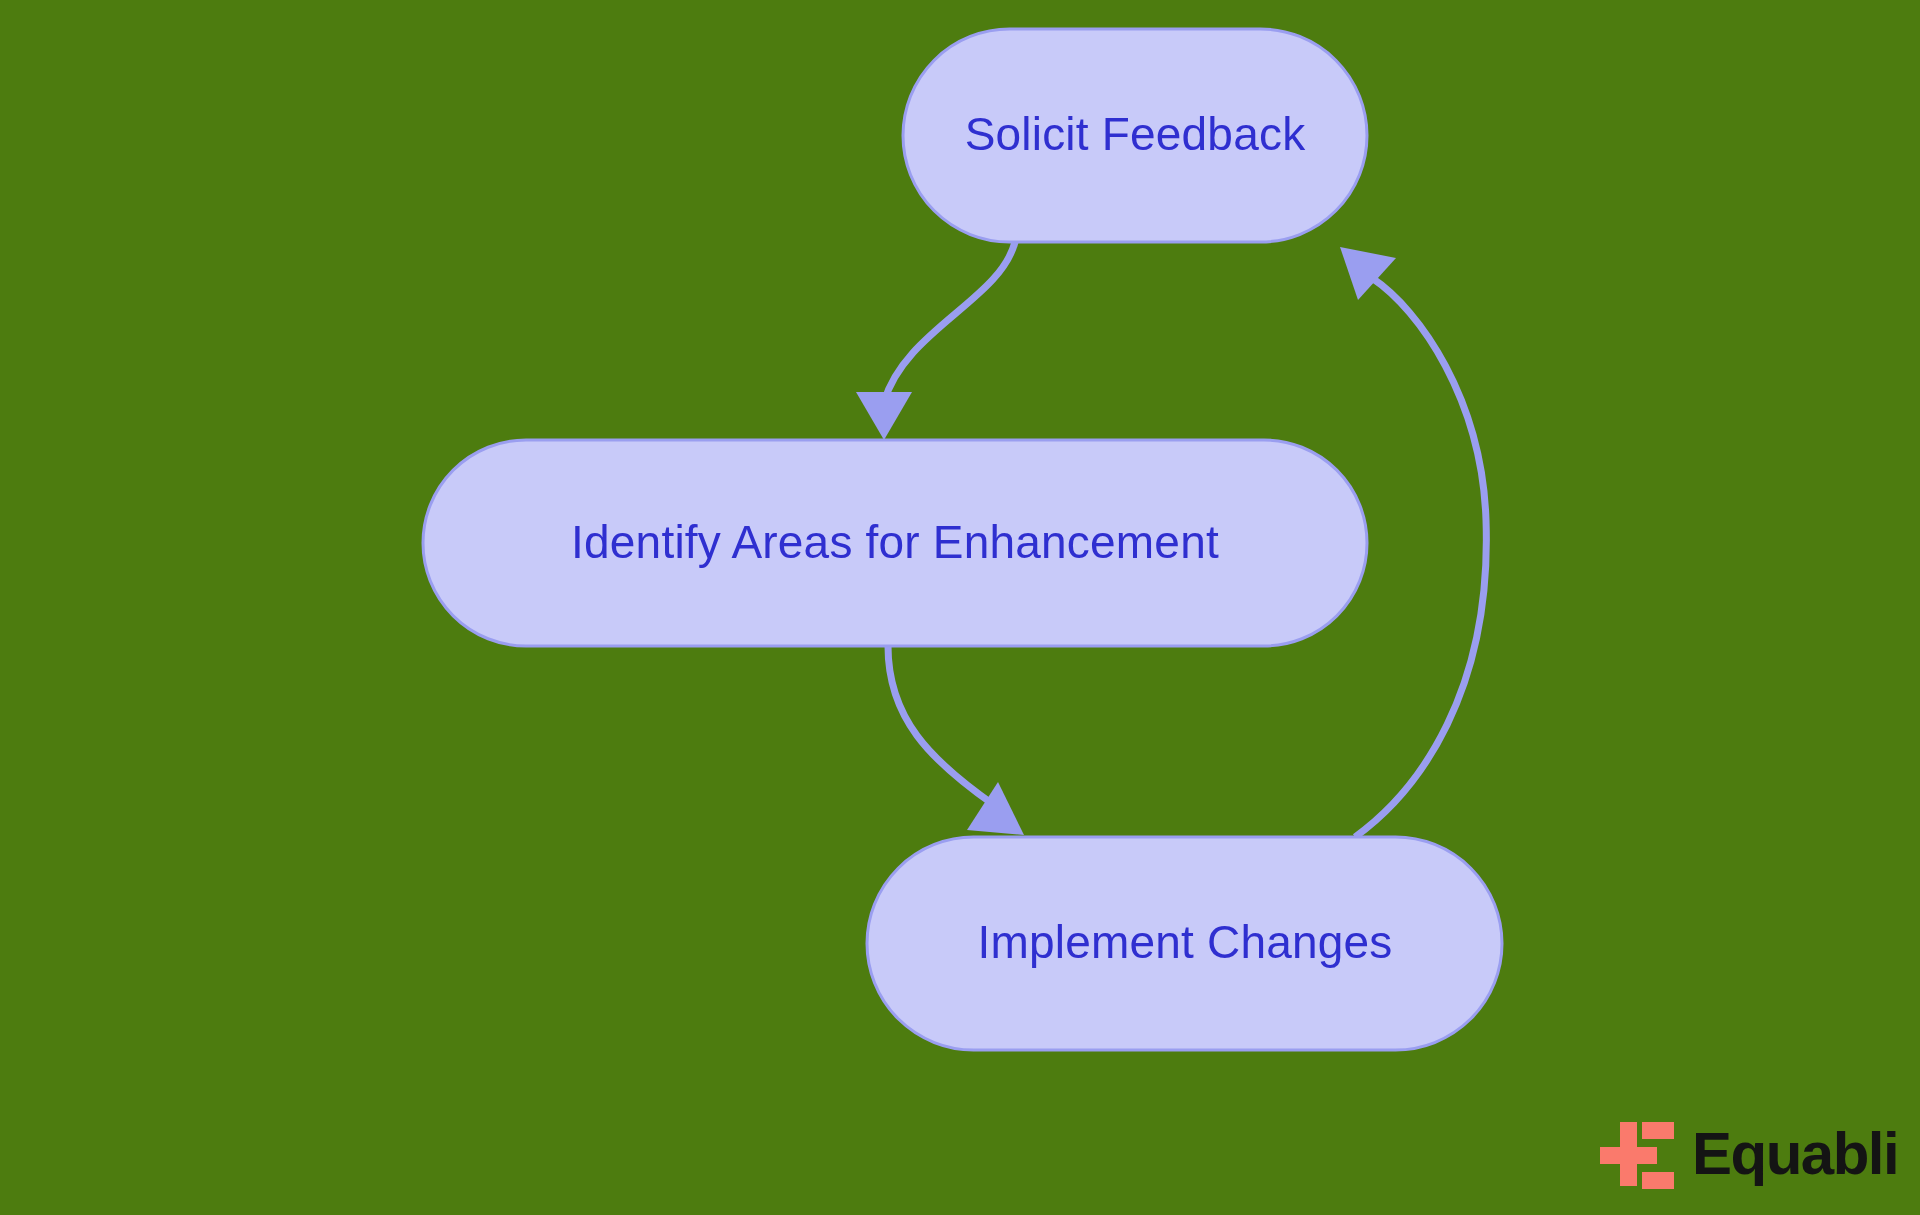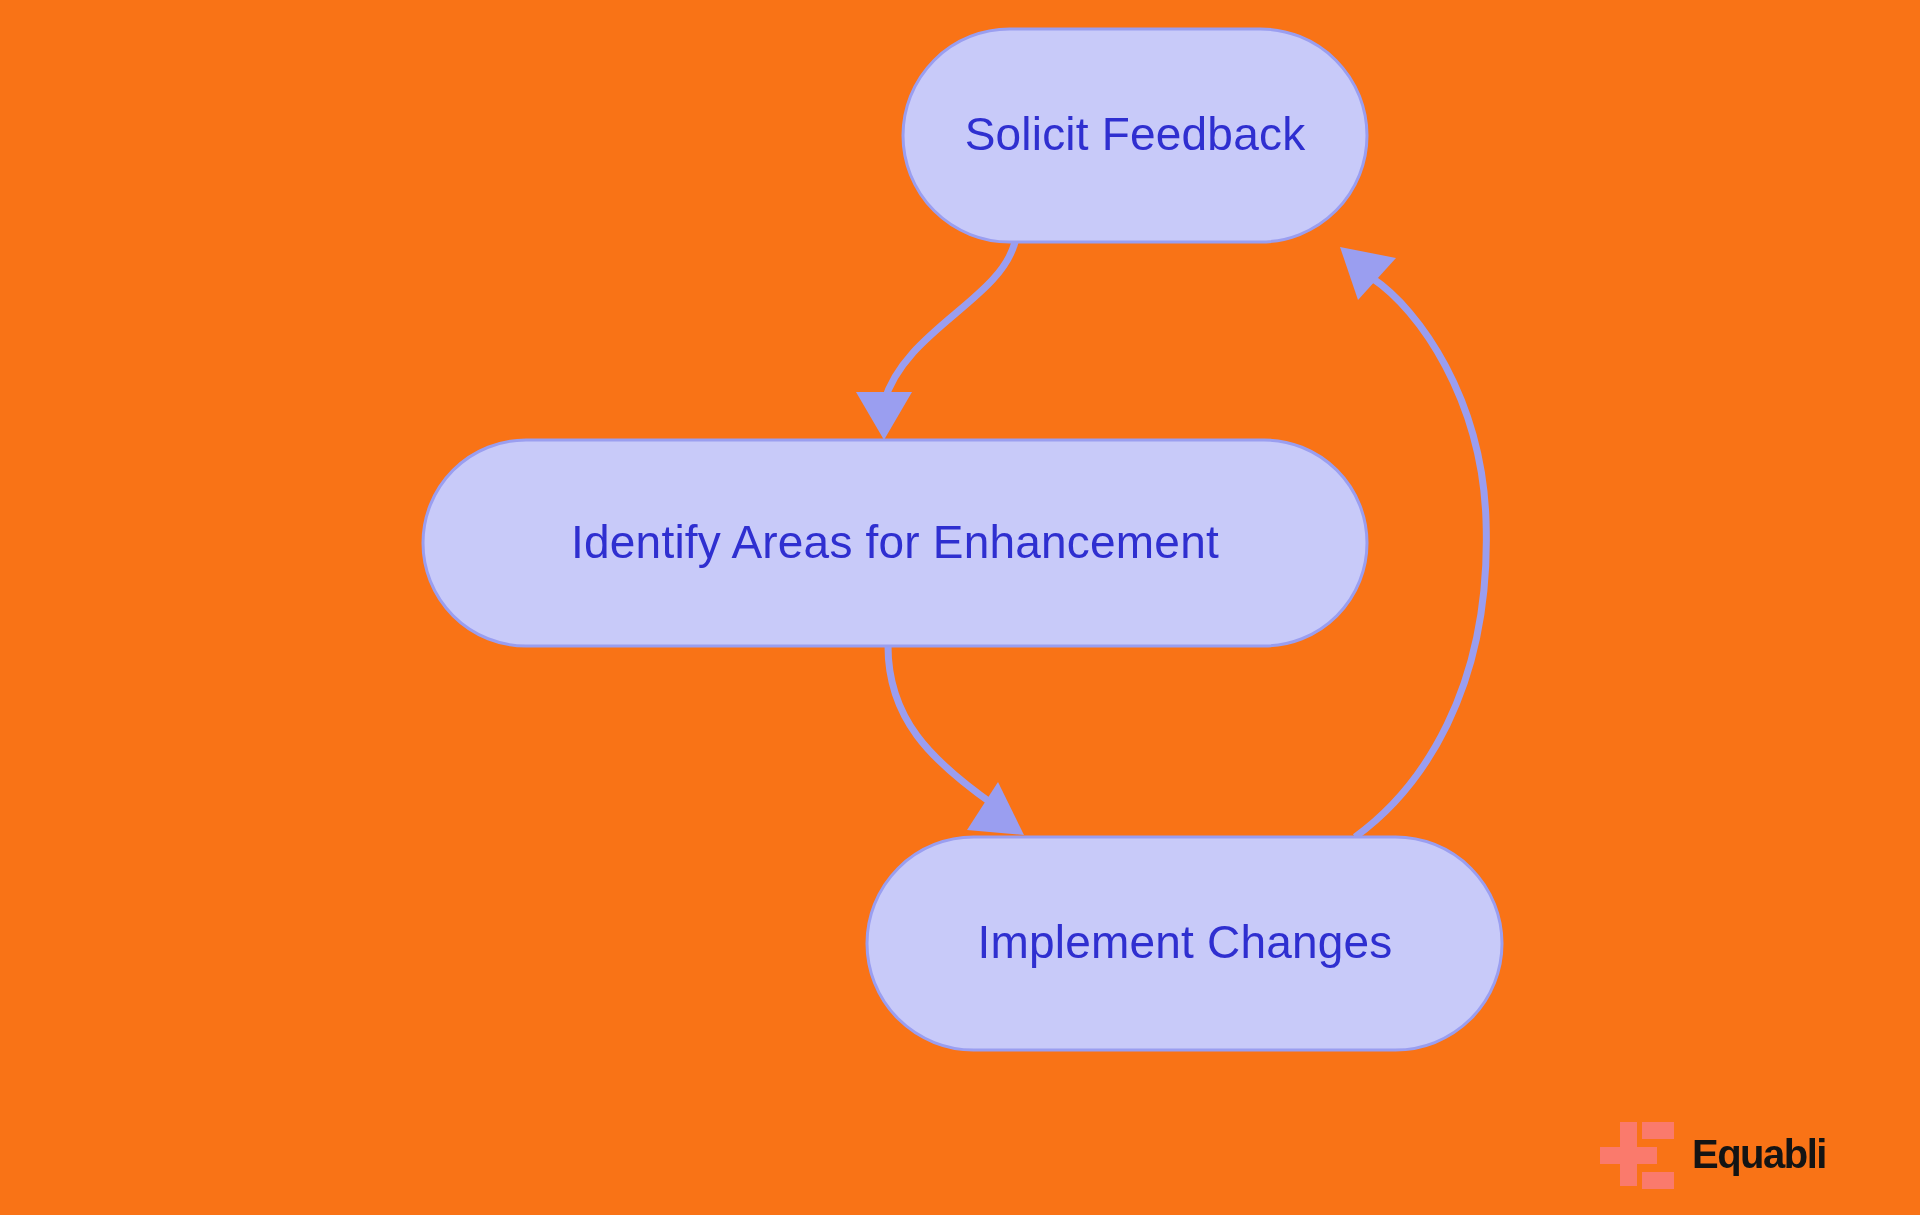--- a/index.html
+++ b/index.html
@@ -8,21 +8,21 @@
     padding: 0;
     background: #ffffff;
   }
   body {
     font-family: "Liberation Sans", "DejaVu Sans", sans-serif;
   }
   #canvas {
     position: relative;
     width: 1920px;
     height: 1215px;
-    background: #f97316;
+    background: #4d7c0f;
     overflow: hidden;
   }
   #diagram-svg {
     position: absolute;
     left: 0;
     top: 0;
     width: 1920px;
     height: 1215px;
     display: block;
   }
@@ -76,21 +76,21 @@
   .logo-mark .plus-v { left: 22px;  top: 6px;  width: 17px; height: 64px; }
   
   .logo-mark .plus-h { left: 2px;   top: 31px; width: 57px; height: 17px; }
   
   .logo-mark .bar-top { left: 44px; top: 6px;  width: 32px; height: 17px; }
   
   .logo-mark .bar-bot { left: 44px; top: 56px; width: 32px; height: 17px; }
   .logo-wordmark {
     color: #141414;
     font-family: "Liberation Sans", "DejaVu Sans", sans-serif;
-    font-size: 40px;
+    font-size: 60px;
     font-weight: 700;
     letter-spacing: -1.5px;
     line-height: 1;
     white-space: nowrap;
   }
 </style>
 </head>
 <body>
 
 <div id="canvas">

